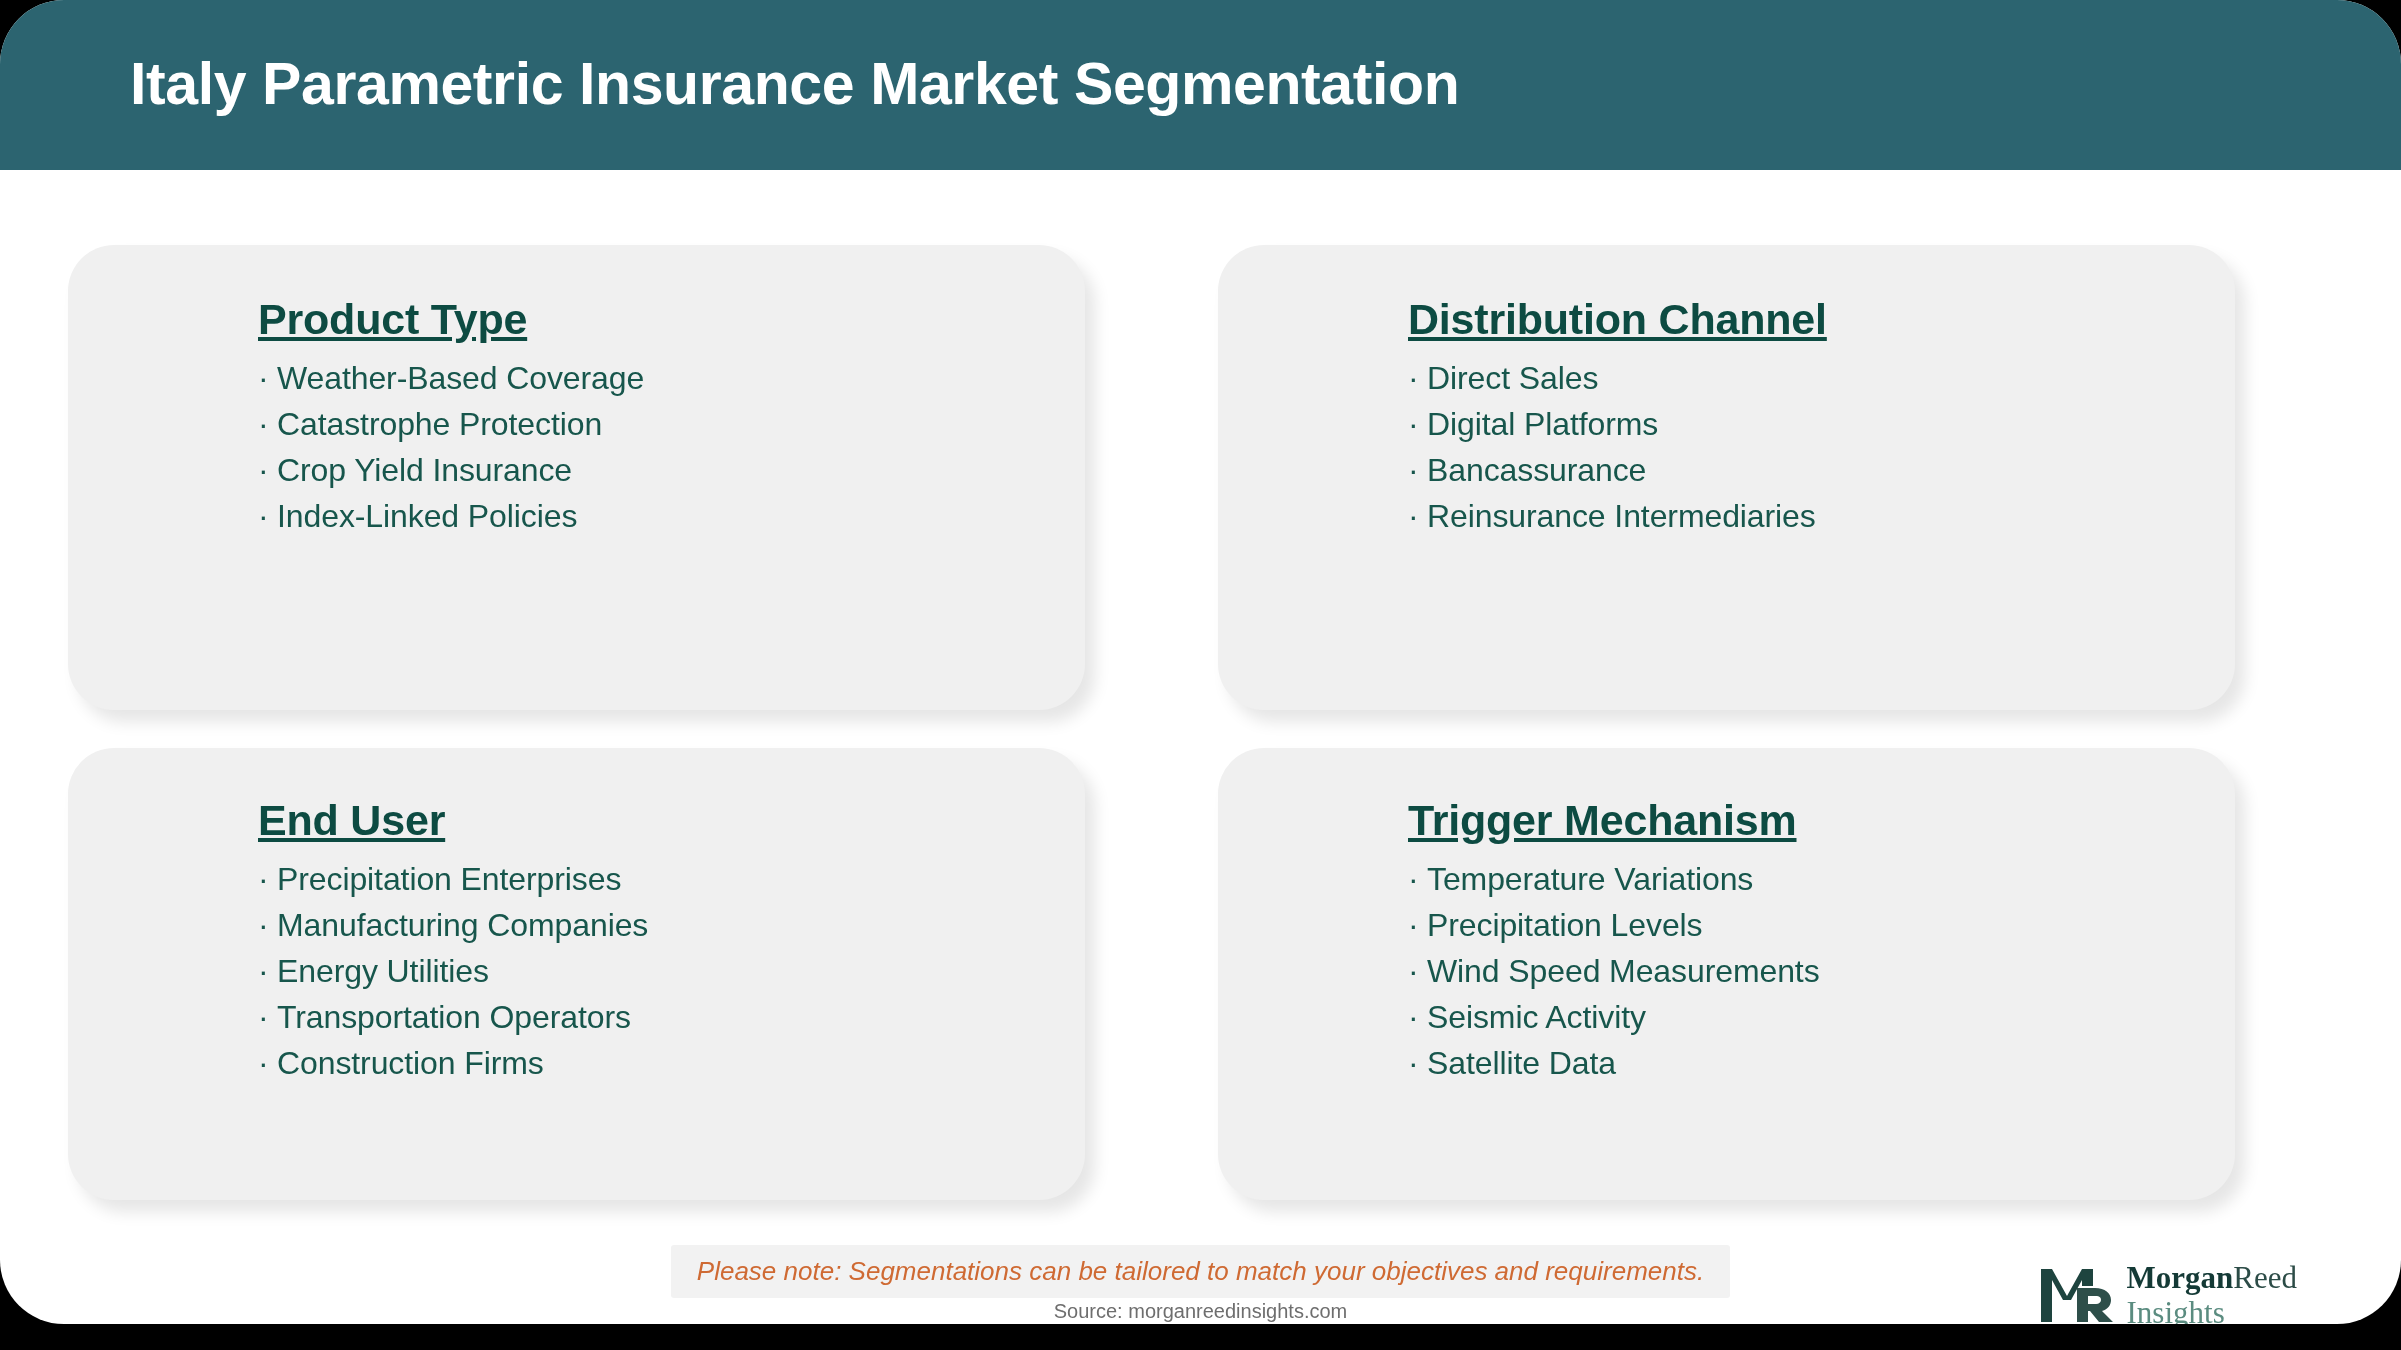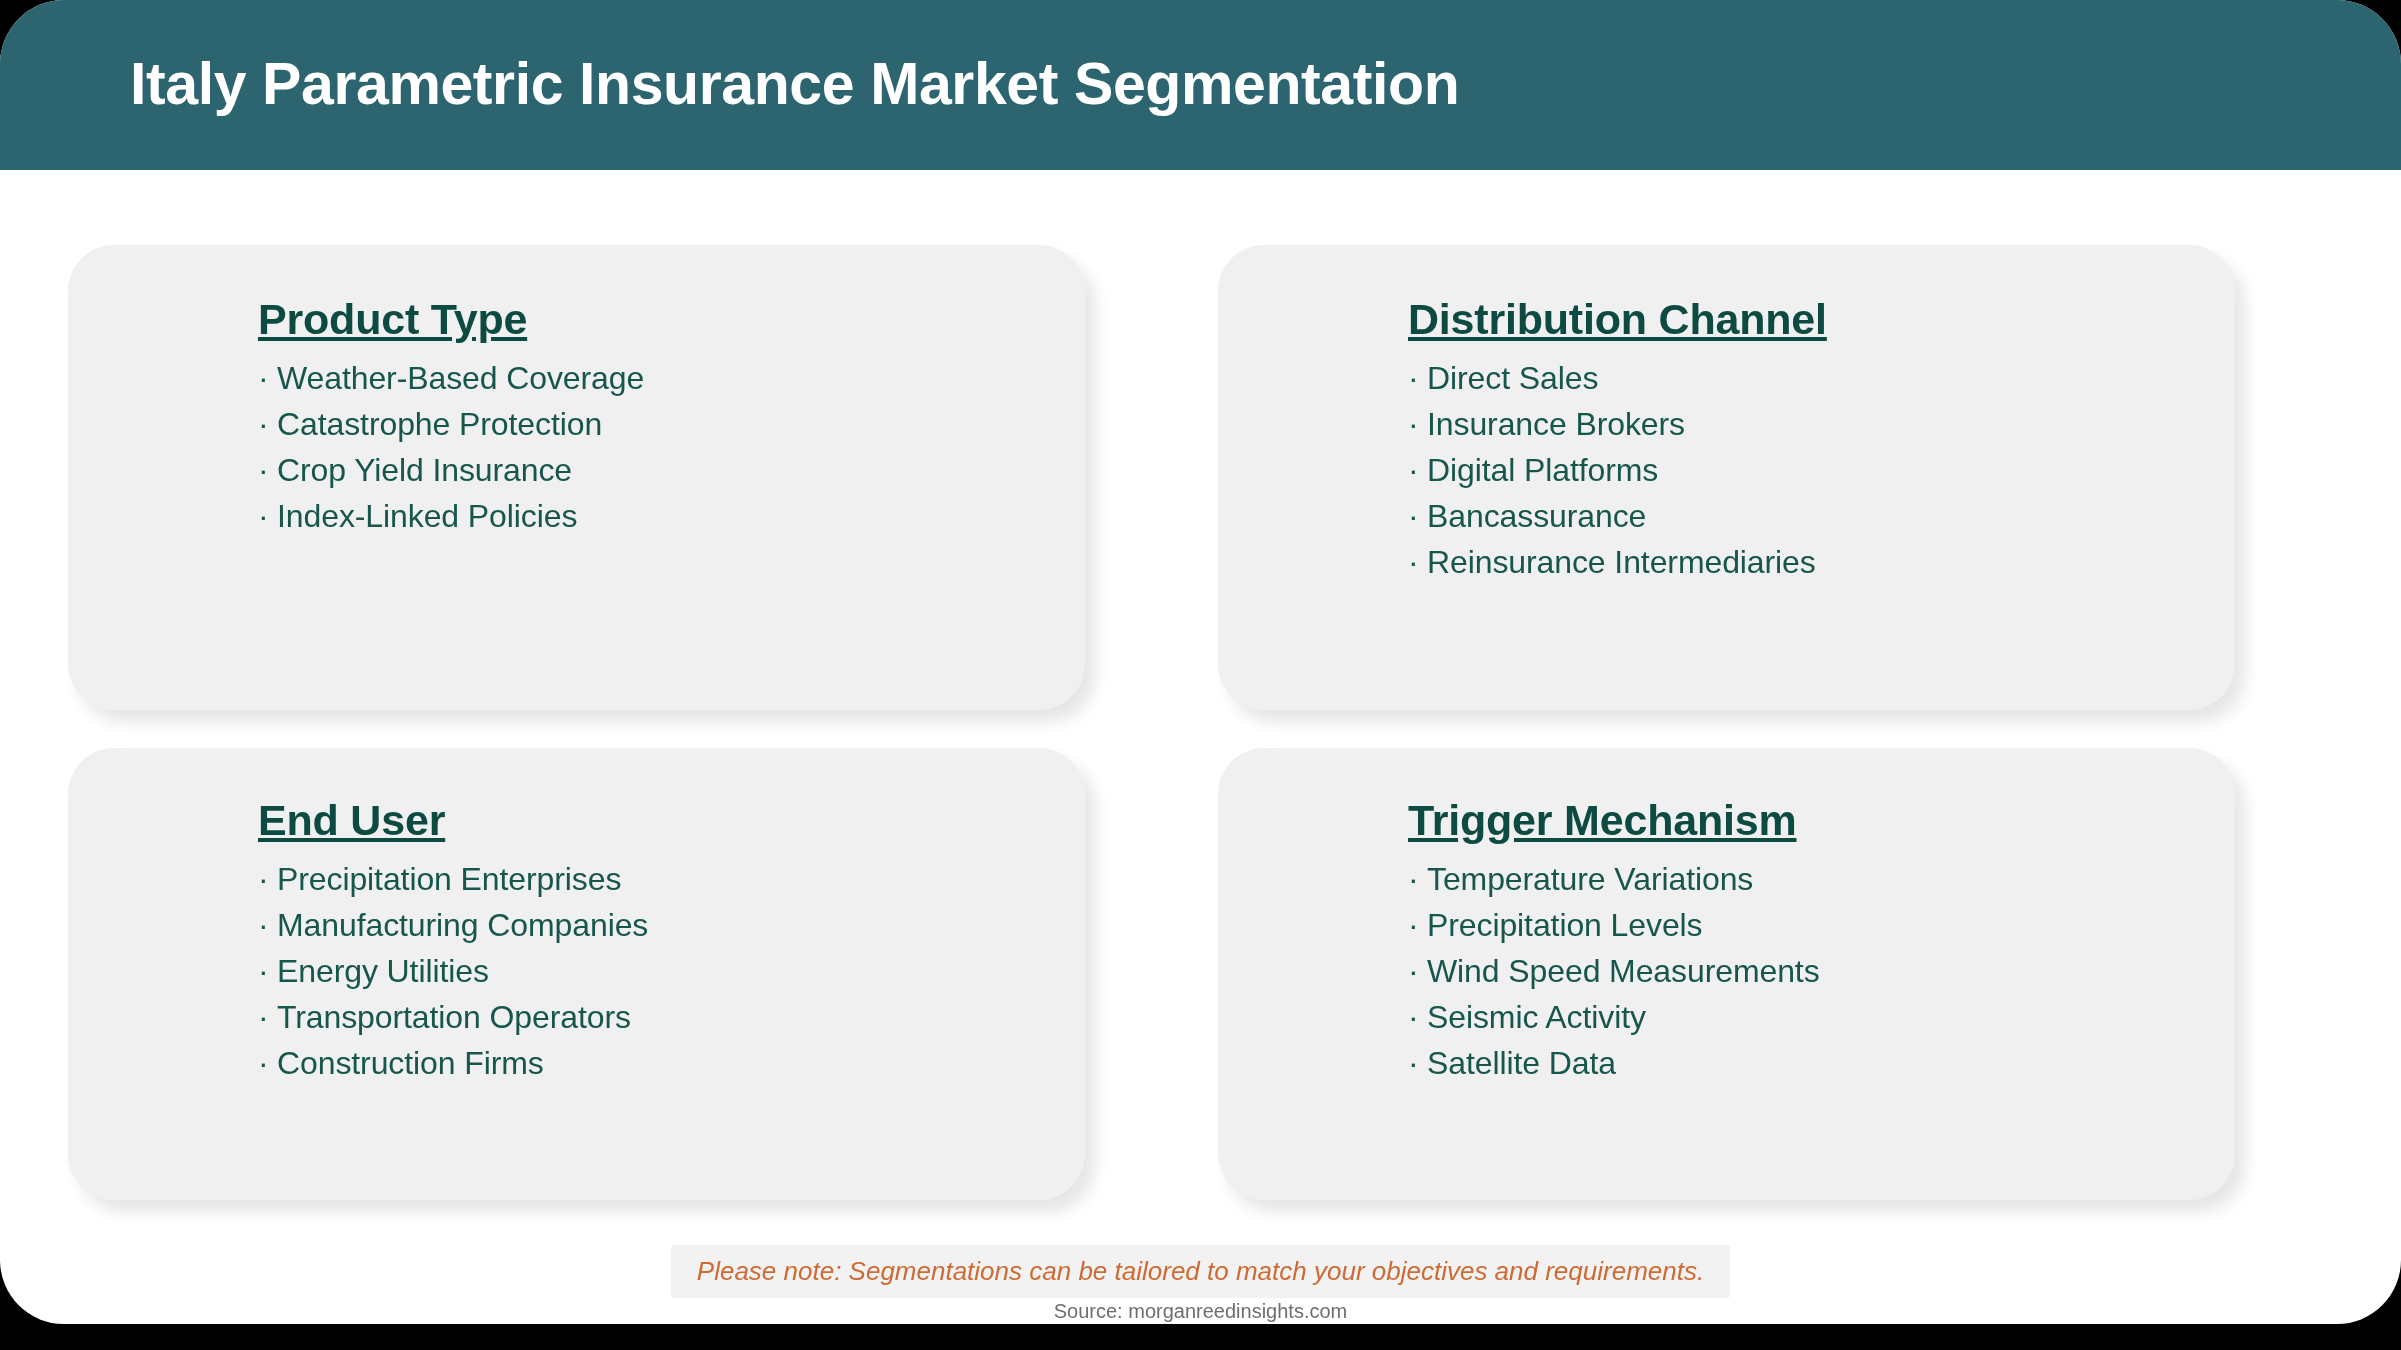--- a/index.html
+++ b/index.html
@@ -190,21 +190,20 @@
           <li><span class="bullet">·</span><span>Index-Linked Policies</span></li>
         </ul>
       </div>
     </div>
 
     <div class="card row1">
       <div class="card-inner">
         <div class="card-title">Distribution Channel</div>
         <ul class="card-list">
           <li><span class="bullet">·</span><span>Direct Sales</span></li>
-          <li><span class="bullet">·</span><span>Insurance Brokers</span></li>
           <li><span class="bullet">·</span><span>Digital Platforms</span></li>
           <li><span class="bullet">·</span><span>Bancassurance</span></li>
           <li><span class="bullet">·</span><span>Reinsurance Intermediaries</span></li>
         </ul>
       </div>
     </div>
 
     <div class="card row2">
       <div class="card-inner">
         <div class="card-title">End User</div>
@@ -232,14 +231,24 @@
     </div>
 
   </div>
 
   <div id="note-wrap">
     <div id="note">Please note: Segmentations can be tailored to match your objectives and requirements.</div>
   </div>
 
   <div id="source">Source: morganreedinsights.com</div>
 
+  <div id="logo">
+    <svg id="logo-mark" viewBox="0 0 76 58">
+      <path d="M2 56 L2 3 L13 3 L28 30 L43 3 L54 3 L54 20 L43 20 L43 14 L32 34 L24 34 L13 14 L13 56 Z" fill="#1E443F"></path>
+      <path d="M38 22 L56 22 C66 22 72 27 72 34 C72 39 69 43 63 45 L74 56 L60 56 L51 45 L49 45 L49 56 L38 56 Z M49 30 L49 38 L57 38 C60 38 62 36 62 34 C62 31 60 30 57 30 Z" fill="#2E4F4A"></path>
+    </svg>
+    <div id="logo-text">
+      <div class="logo-line1"><span class="logo-morgan">Morgan</span><span class="logo-reed">Reed</span></div>
+      <div class="logo-line2">Insights</div>
+    </div>
+  </div>
 
 </div>
 
 </body></html>

